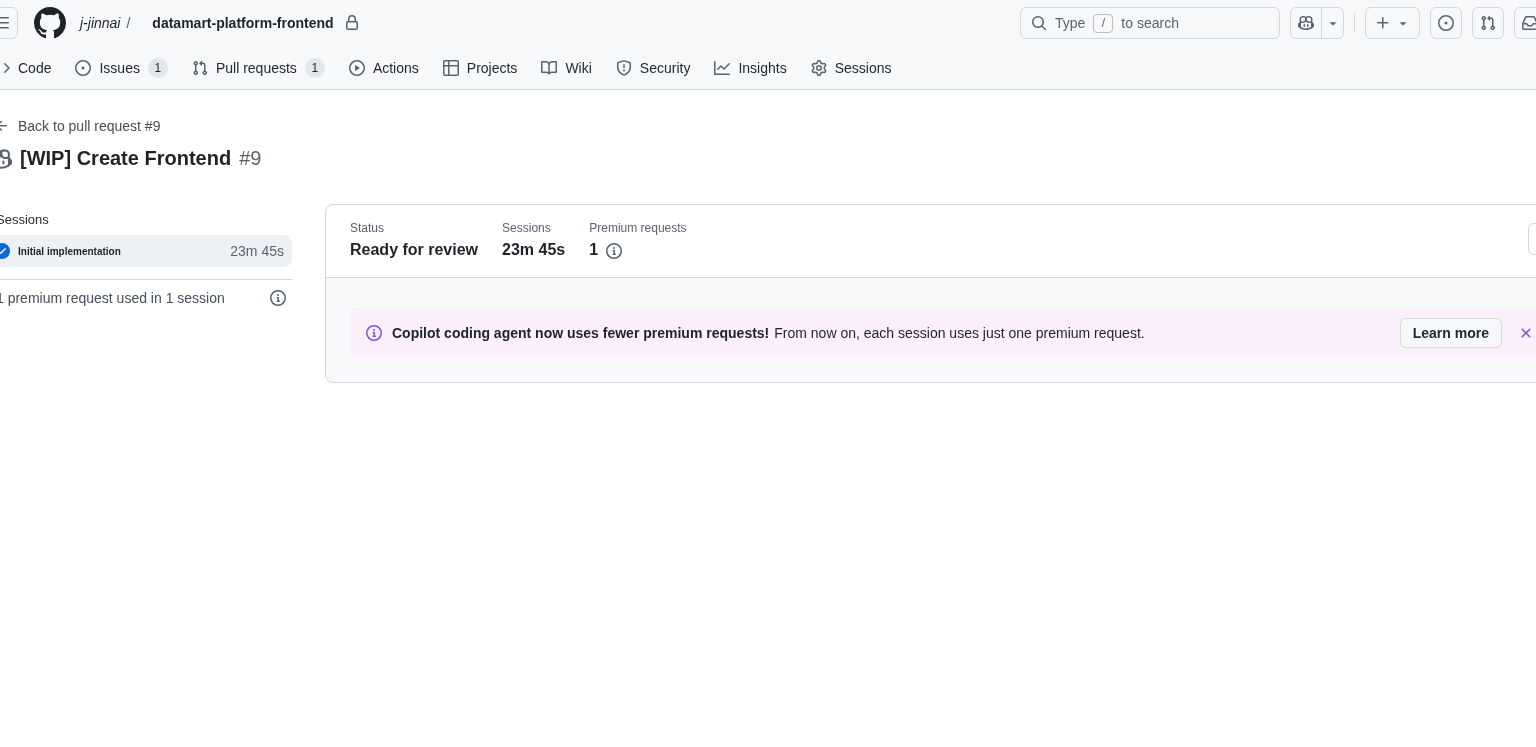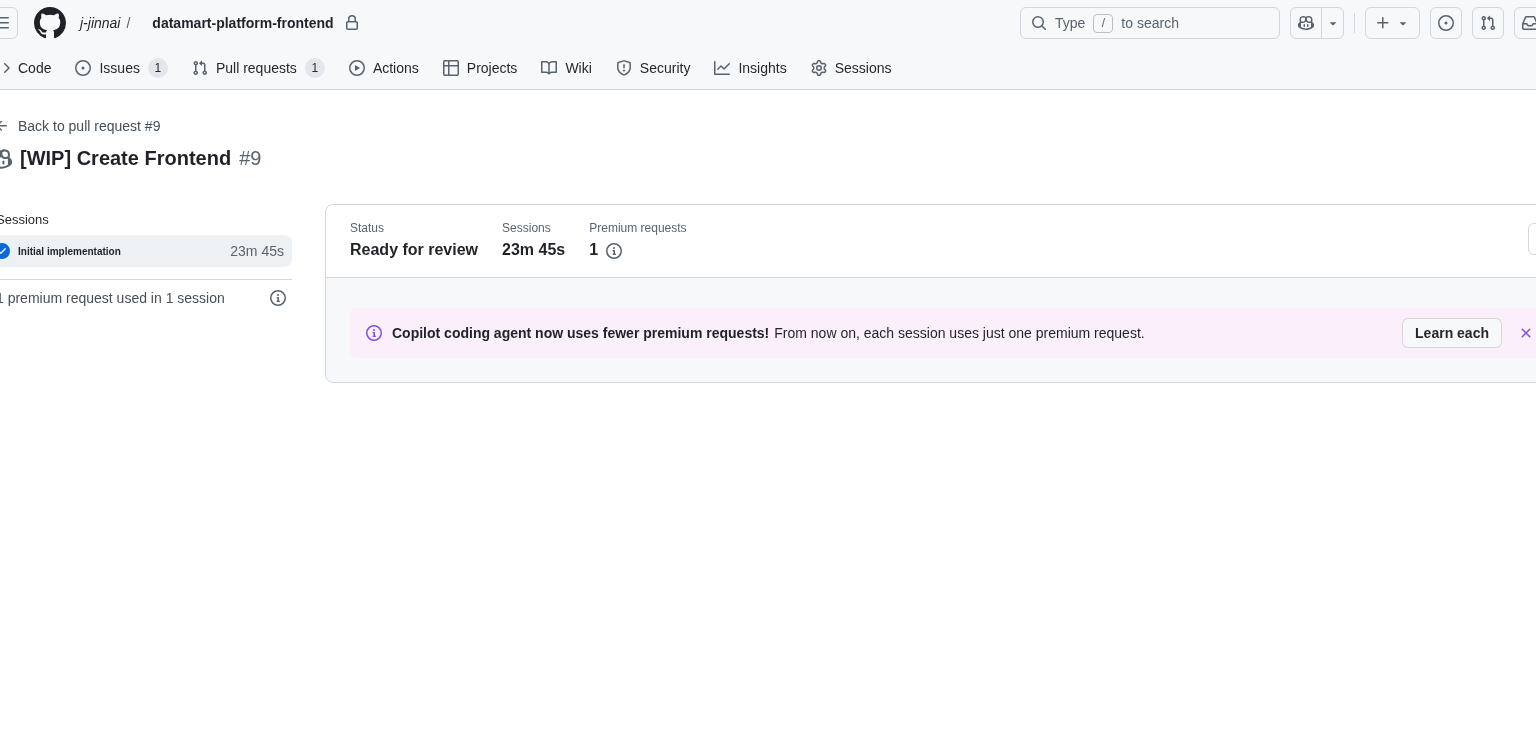--- a/index.html
+++ b/index.html
@@ -367,21 +367,21 @@
           </div>
         </div>
         <div class="panel-body">
           <div class="banner">
             <svg class="ic info" width="16" height="16">
                 <use href="#i-info"></use>
               </svg>
             <div class="banner-text">
               <span class="banner-bold">Copilot coding agent now uses fewer premium requests!</span><span class="banner-rest">From now on, each session uses just one premium request.</span>
             </div>
-            <button class="learn-btn">Learn each</button>
+            <button class="learn-btn">Learn more</button>
             <svg class="ic close-x" width="16" height="16">
                 <use href="#i-x"></use>
               </svg>
           </div>
         </div>
       </div>
     </div>
 
   </div>
 </div>

